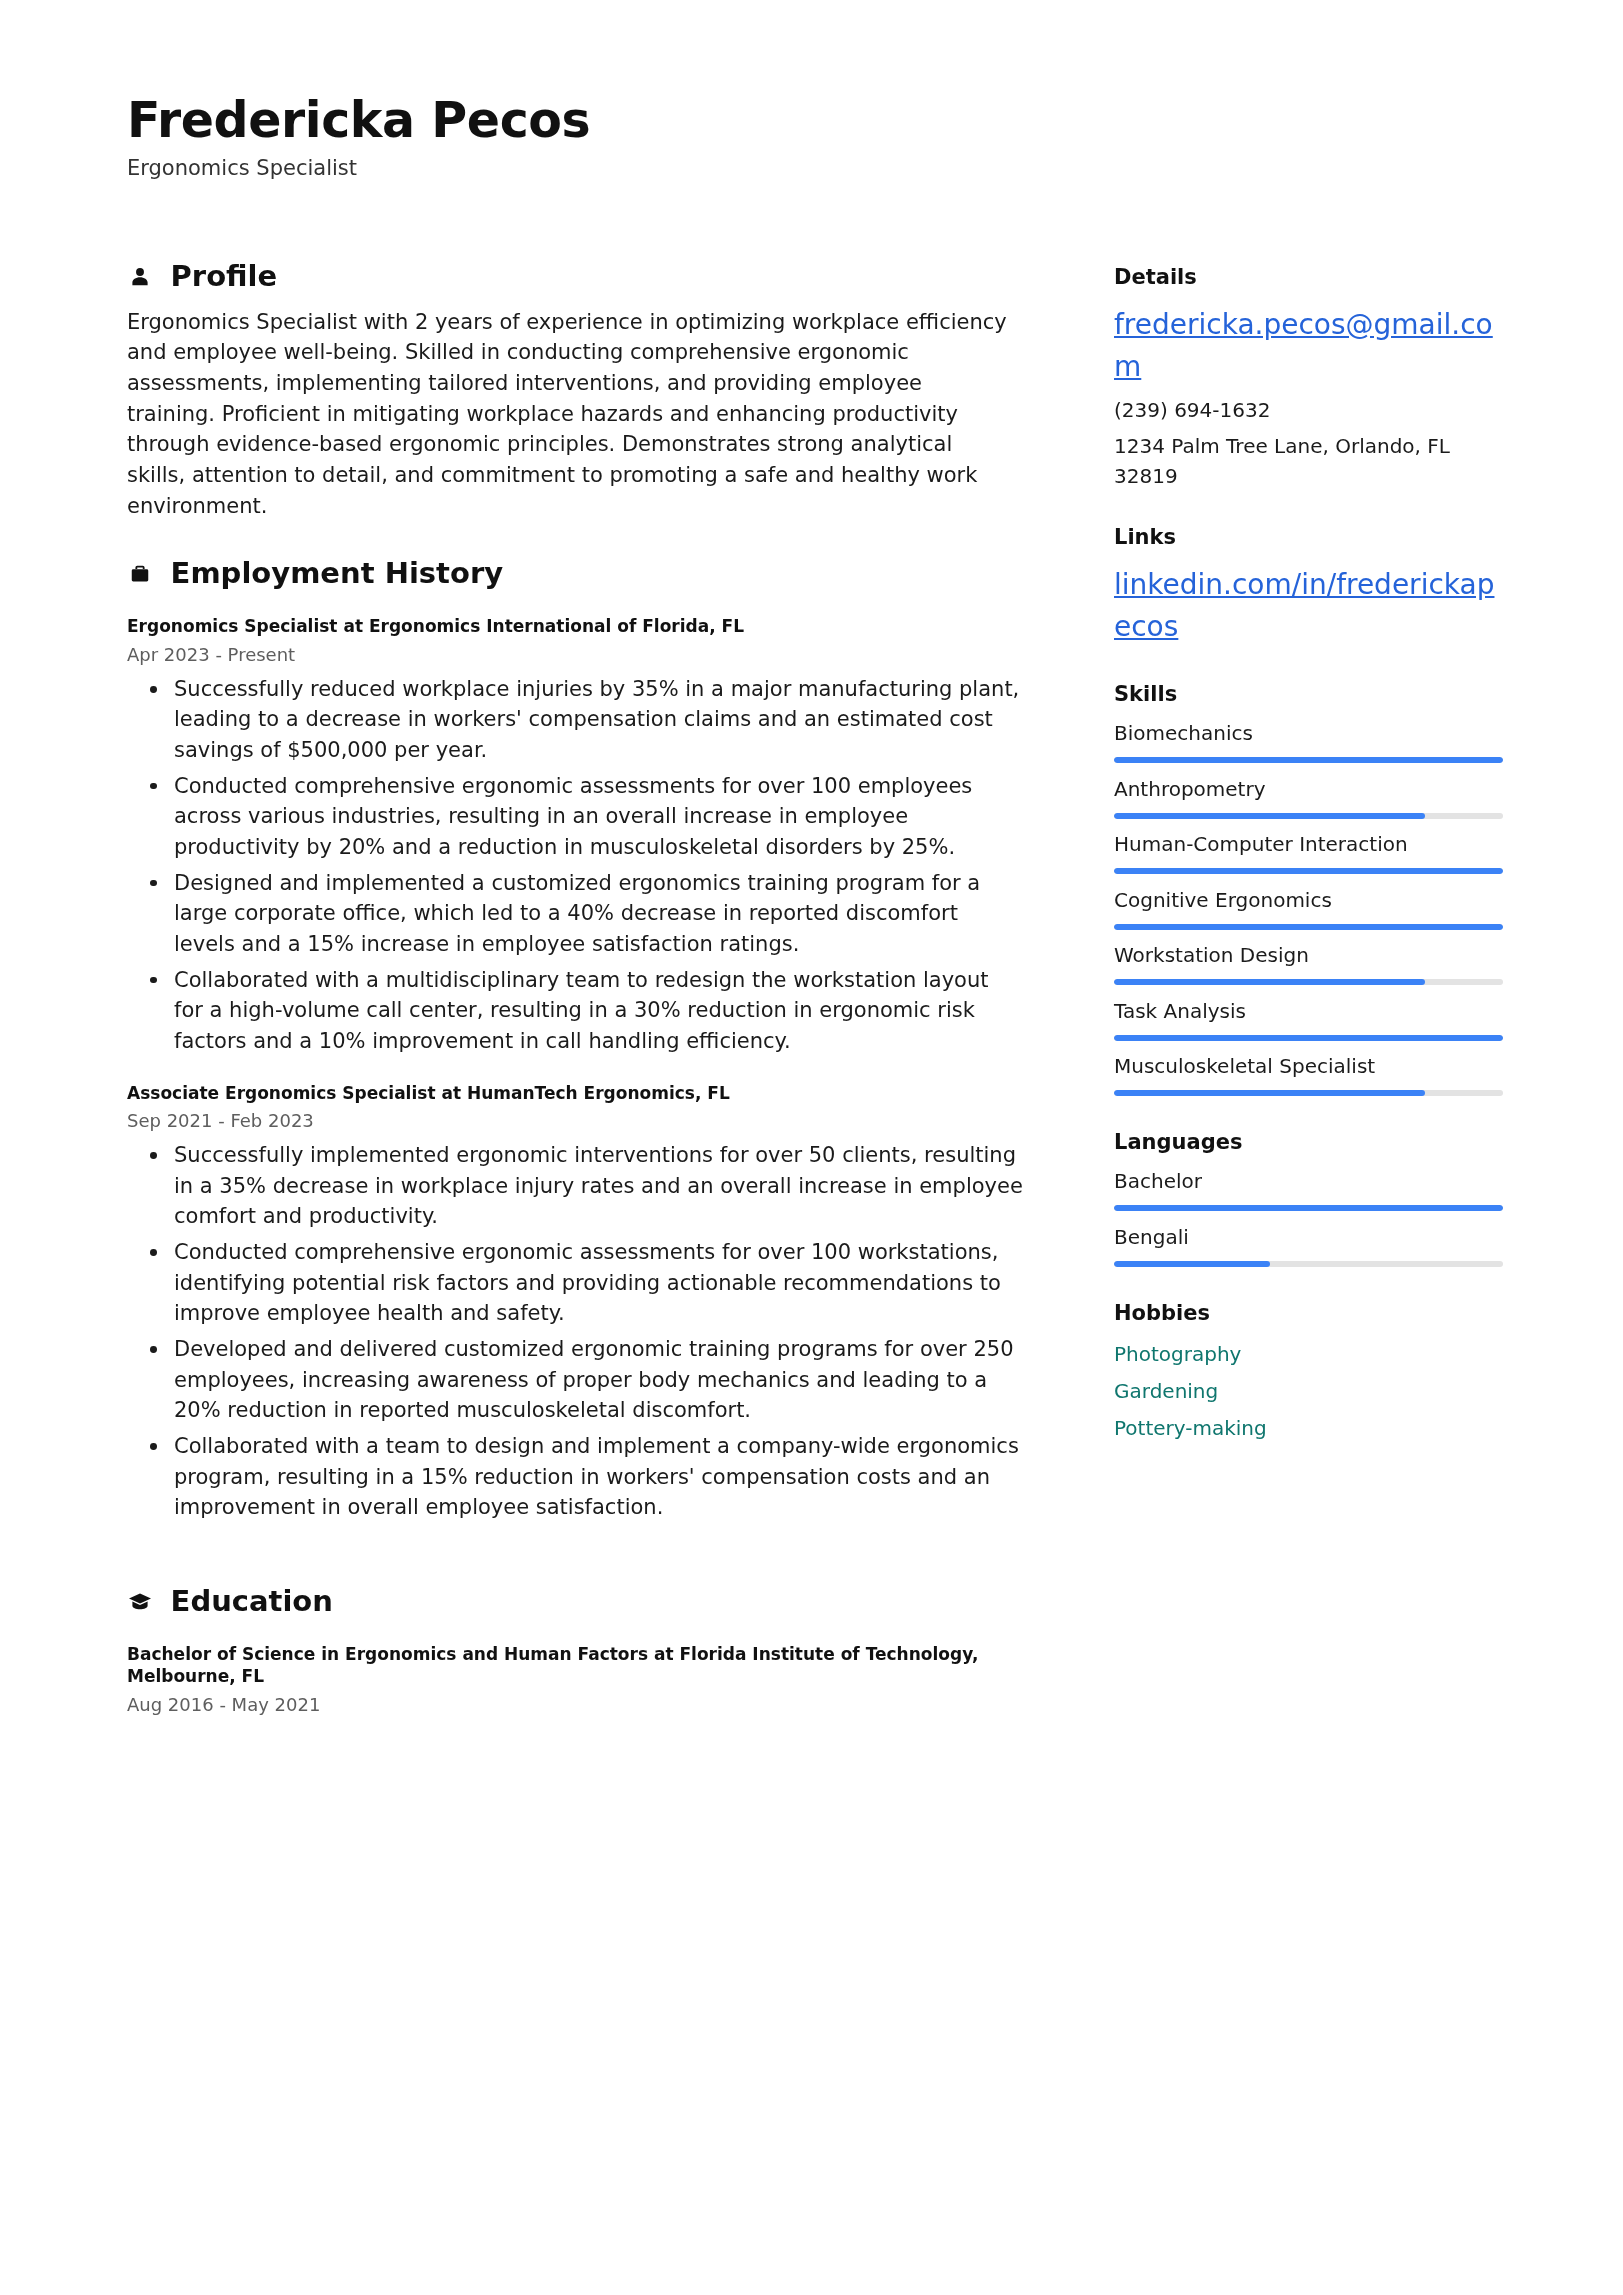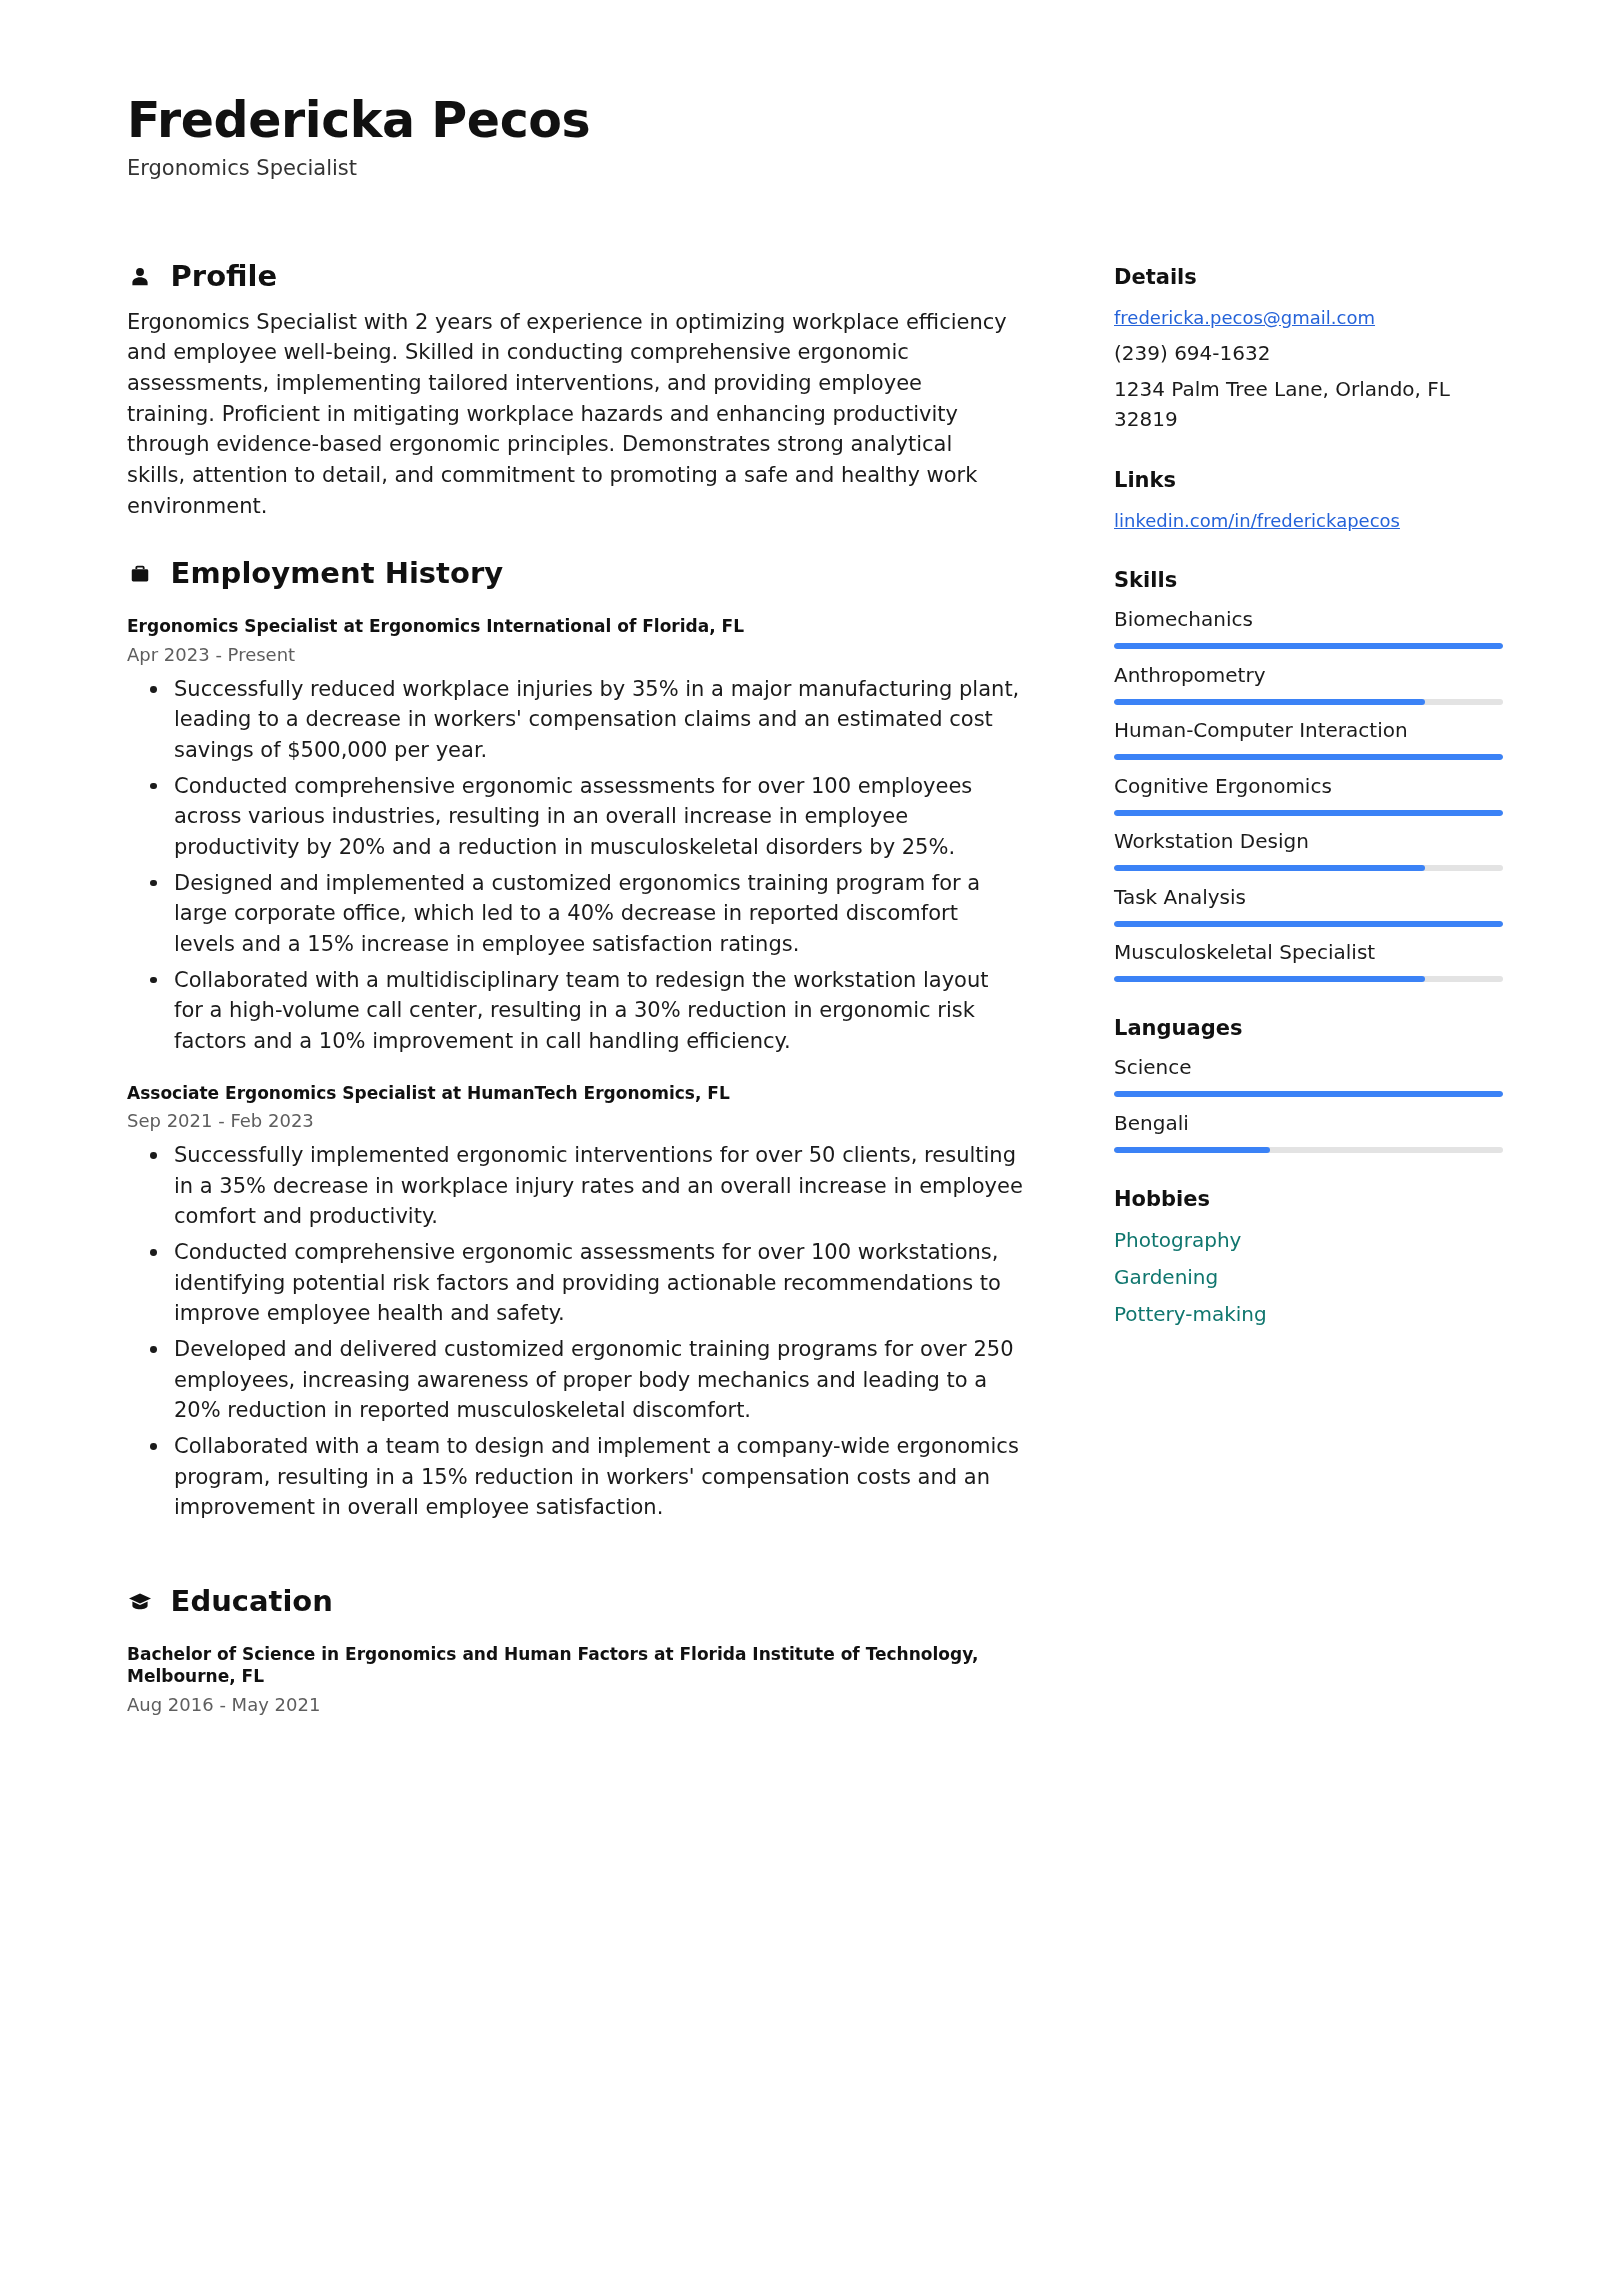--- a/index.html
+++ b/index.html
@@ -129,21 +129,21 @@
     color: #111111;
     margin: 0 0 15px 0;
   }
   .side-line {
     font-size: 20px;
     line-height: 1.5;
     color: #1b1b1b;
     margin: 0 0 6.8px 0;
   }
   .side-link {
-    font-size: 18px;
+    font-size: 28px;
     line-height: 1.5;
     color: #2563d9;
     text-decoration: underline;
     display: block;
     margin-bottom: 6.8px;
     word-break: break-word;
   }
 
   .skill { margin-bottom: 13.5px; }
   .skill-label {
@@ -310,21 +310,21 @@
           <div class="skill-label">Musculoskeletal Specialist</div>
           <div class="bar-track">
             <div class="bar-fill" style="width:80%"></div>
           </div>
         </div>
       </div>
 
       <div class="side-block">
         <p class="side-title">Languages</p>
         <div class="skill">
-          <div class="skill-label">Science</div>
+          <div class="skill-label">Bachelor</div>
           <div class="bar-track">
             <div class="bar-fill" style="width:100%"></div>
           </div>
         </div>
         <div class="skill">
           <div class="skill-label">Bengali</div>
           <div class="bar-track">
             <div class="bar-fill" style="width:40%"></div>
           </div>
         </div>

